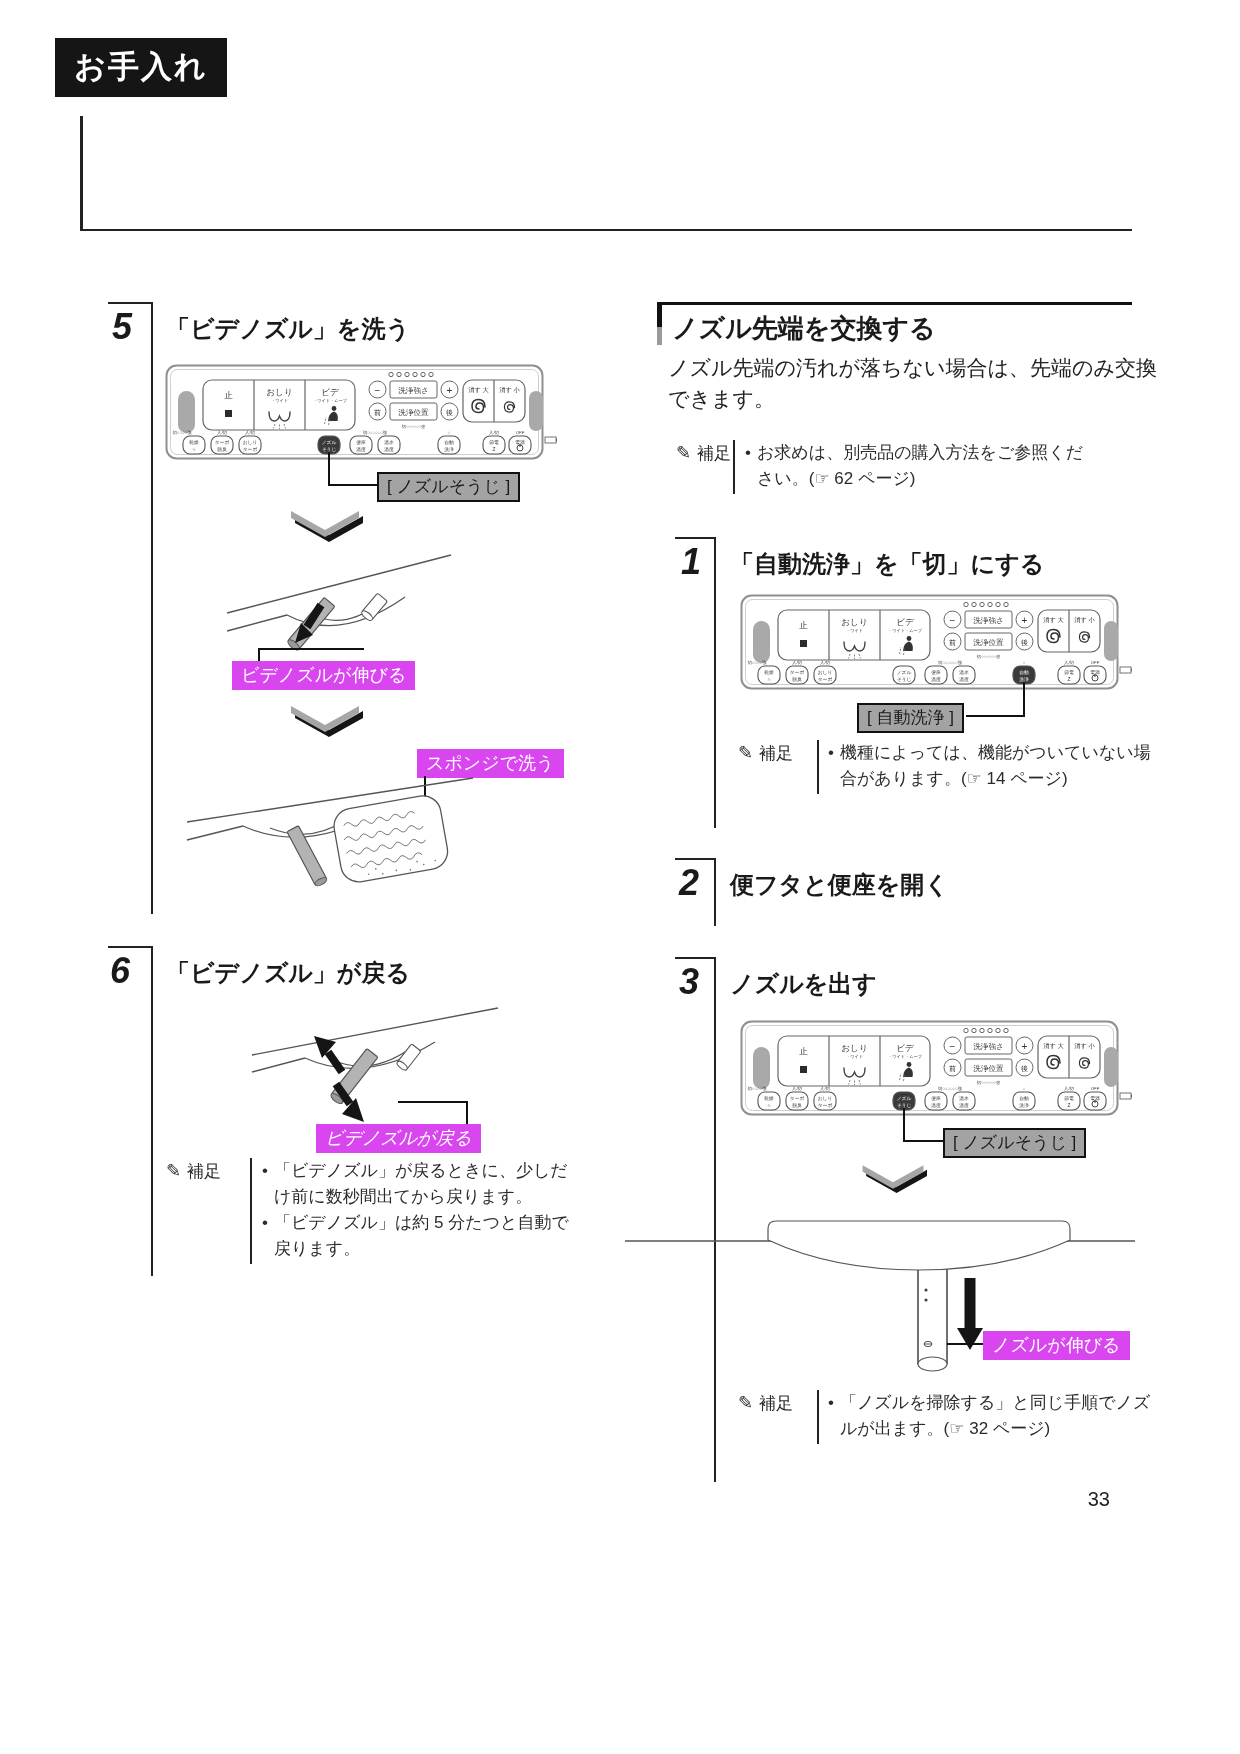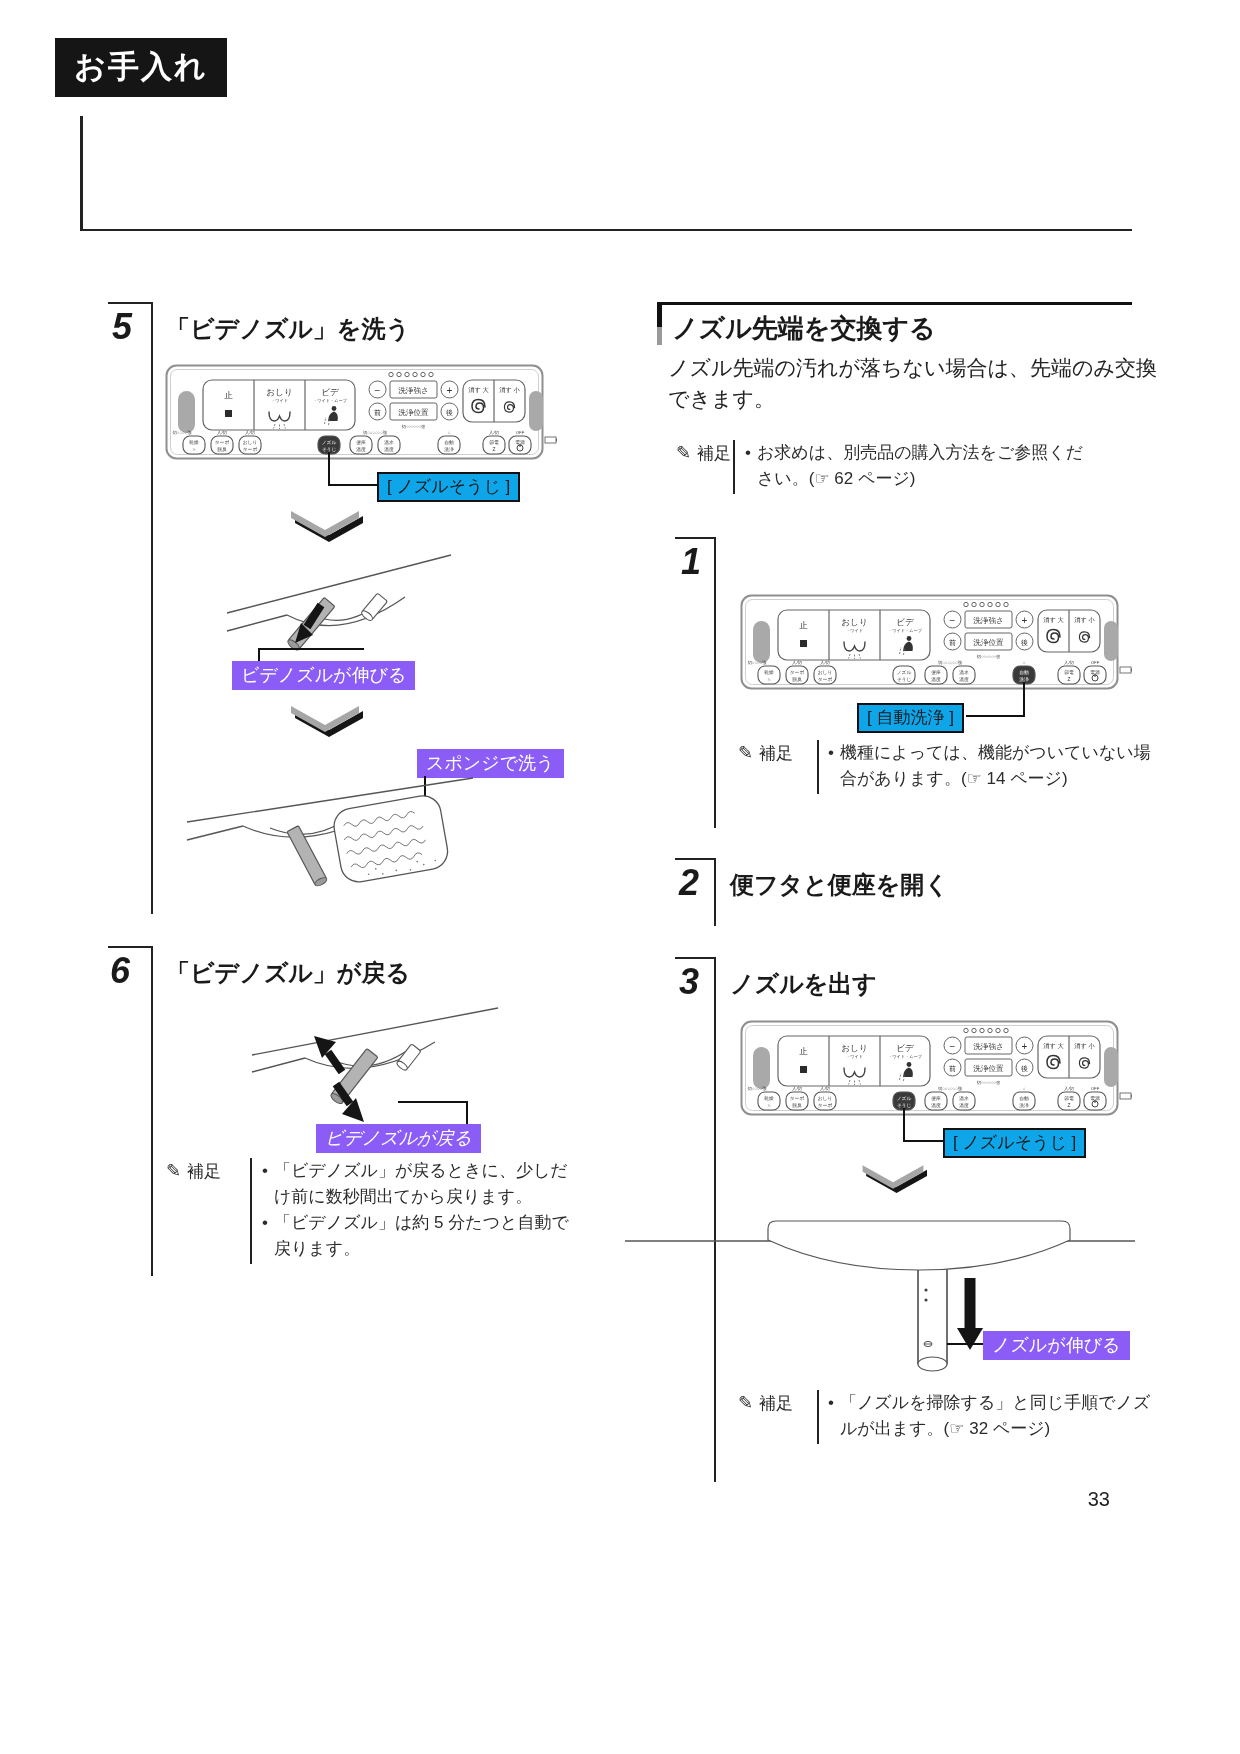--- a/index.html
+++ b/index.html
@@ -11,22 +11,22 @@
             font-size:31px;font-weight:bold;text-align:center;line-height:58px;letter-spacing:2px;}
   .title-vbar{left:80px;top:116px;width:3px;height:113px;background:#222;}
   .page-title{left:94px;top:170px;font-size:42px;font-weight:400;letter-spacing:1px;}
   .title-rule{left:80px;top:229px;width:1052px;height:2px;background:#222;}
   
   .step-topline{height:2px;background:#222;}
   .step-vline{width:2px;background:#222;}
   .step-num{font-size:36px;font-weight:bold;font-style:italic;}
   .step-title{font-size:24px;font-weight:bold;}
   
-  .blabel{background:#8b5cf6;color:#fff;font-size:18px;font-weight:500;padding:2px 9px 3px;white-space:nowrap;}
-  .callout{background:#0ea5e9;border:2.5px solid #111;font-size:17px;font-weight:500;
+  .blabel{background:#d946ef;color:#fff;font-size:18px;font-weight:500;padding:2px 9px 3px;white-space:nowrap;}
+  .callout{background:#a3a3a3;border:2.5px solid #111;font-size:17px;font-weight:500;
            padding:1px 8px 2px;white-space:nowrap;}
   .conn{background:#111;}
   
   .note{position:absolute;font-size:17px;color:#2b2b2b;}
   .note-head{position:absolute;left:0;top:2px;white-space:nowrap;}
   .note-icon{font-size:18px;margin-right:6px;}
   .note-div{position:absolute;width:2px;background:#222;top:0;}
   .note-body{line-height:26px;}
   .bullet-line{display:flex;gap:6px;align-items:flex-start;}
   .bullet-line .bt{flex:0 0 auto;}
@@ -339,20 +339,21 @@
       <div class="bullet-line">
           <span class="bt">•</span>
           <span>お求めは、別売品の購入方法をご参照ください。(☞ 62 ページ)</span>
         </div>
     </div>
   </div>
 
   <div class="abs step-topline" style="left:675px;top:537px;width:41px;"></div>
   <div class="abs step-vline" style="left:714px;top:537px;height:291px;"></div>
   <div class="abs step-num" style="left:681px;top:541px;">1</div>
+  <div class="abs step-title" style="left:730px;top:548px;">「自動洗浄」を「切」にする</div>
 
   <div class="abs remote-host" style="left:740px;top:594px;">
   <svg viewBox="0 0 392 96">
     <rect class="panel" x="1.5" y="1.5" width="376" height="93" rx="10"></rect>
     <rect class="panel-inner" x="5.5" y="5.5" width="368" height="85" rx="7"></rect>
     <rect class="pill" x="13" y="27" width="17" height="42" rx="8.5"></rect>
     <rect class="pill" x="364" y="27" width="14" height="40" rx="7"></rect>
 
     <g>
       <rect class="kline" x="38" y="16" width="152" height="50" rx="9"></rect>

